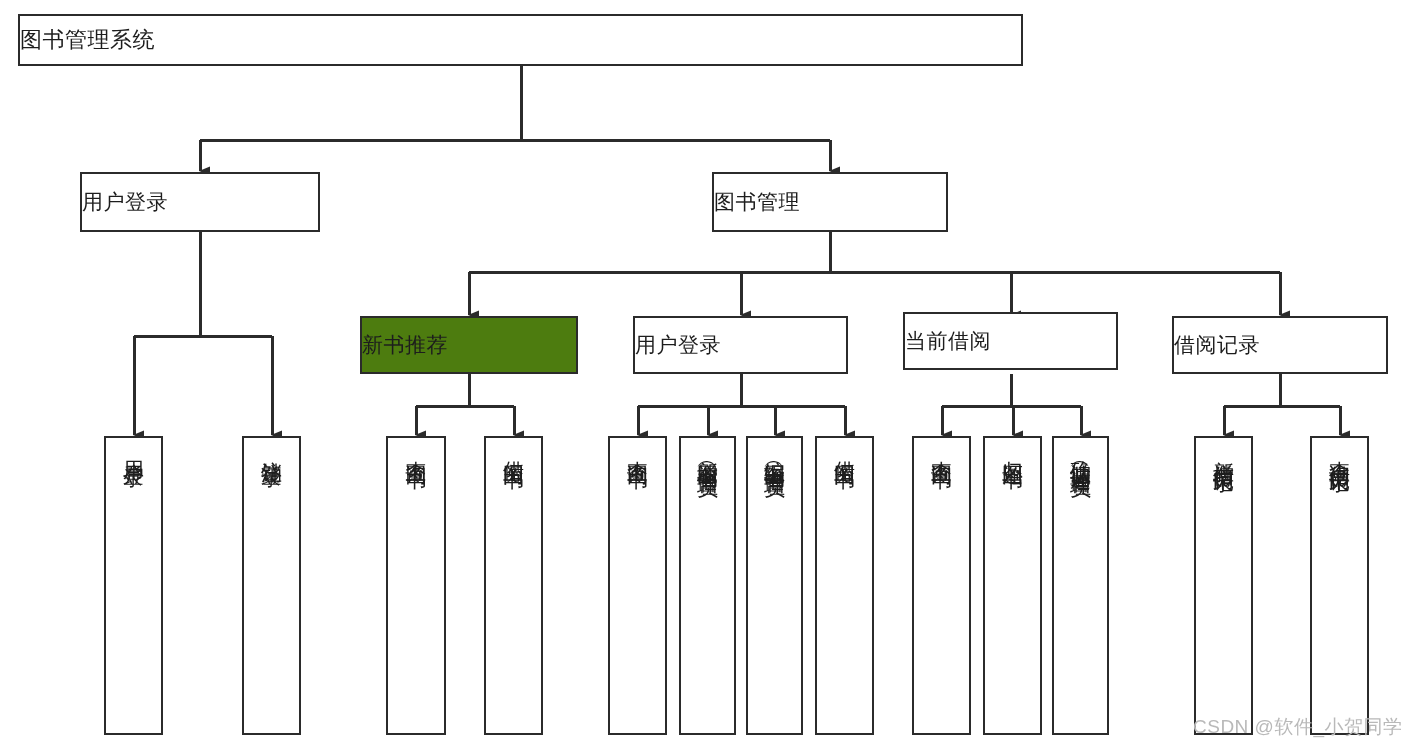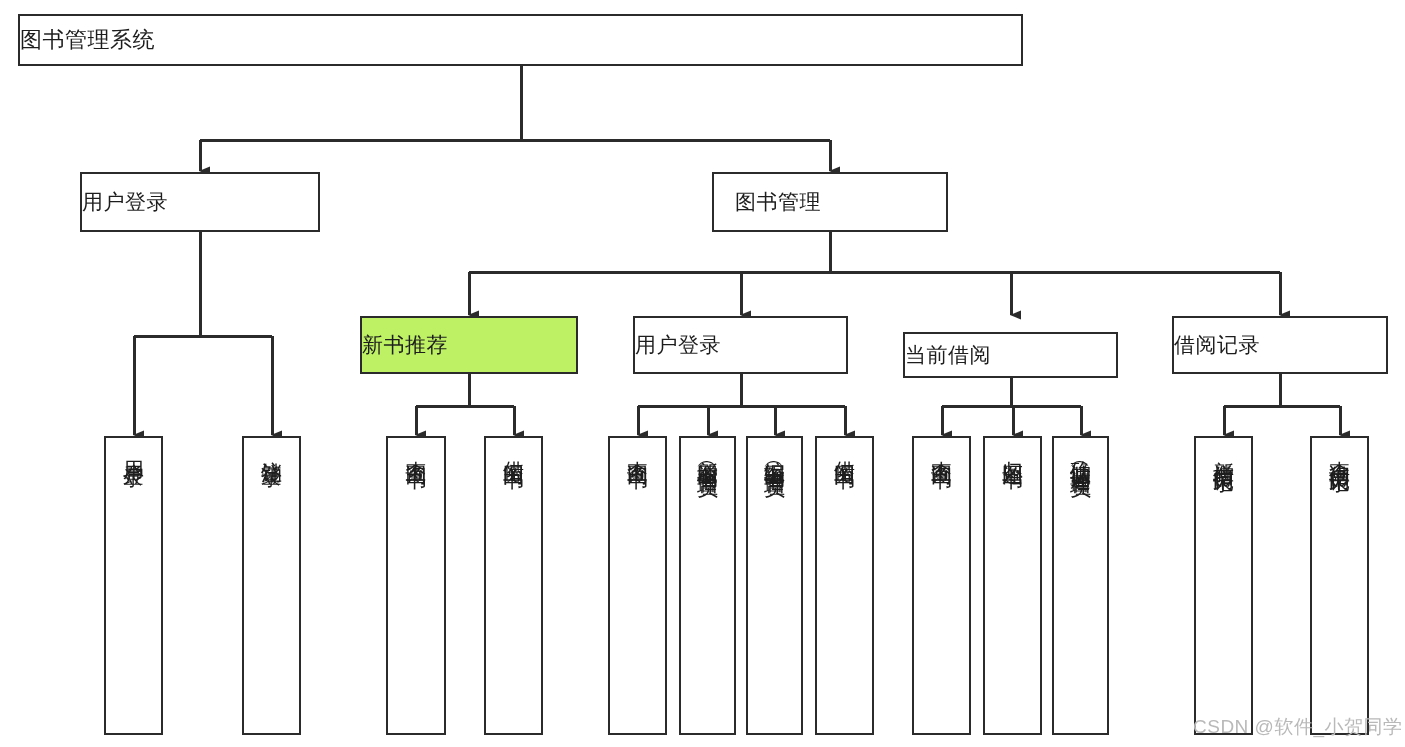--- a/index.html
+++ b/index.html
@@ -118,30 +118,30 @@
       </g>
   </svg>
 
   <div id="nodes-layer">
       <div class="node-box root" style="left: 18px; top: 14px; width: 1005px; height: 52px; border-color: rgb(43, 43, 43); background: rgb(255, 255, 255);">
         <span class="node-label-h" style="color: rgb(29, 29, 29);">图书管理系统</span>
       </div>
       <div class="node-box" style="left: 80px; top: 172px; width: 240px; height: 60px; border-color: rgb(43, 43, 43); background: rgb(255, 255, 255);">
         <span class="node-label-h" style="color: rgb(29, 29, 29);">用户登录</span>
       </div>
-      <div class="node-box" style="left: 712px; top: 172px; width: 236px; height: 60px; border-color: rgb(43, 43, 43); background: rgb(255, 255, 255); padding-left: 21px;">
+      <div class="node-box" style="left: 712px; top: 172px; width: 236px; height: 60px; border-color: rgb(43, 43, 43); background: rgb(255, 255, 255);">
         <span class="node-label-h" style="color: rgb(29, 29, 29);">图书管理</span>
       </div>
-      <div class="node-box" style="left: 360px; top: 316px; width: 218px; height: 58px; border-color: rgb(43, 43, 43); background: #bef264;">
+      <div class="node-box" style="left: 360px; top: 316px; width: 218px; height: 58px; border-color: rgb(43, 43, 43); background: #4d7c0f;">
         <span class="node-label-h" style="color: rgb(29, 29, 29);">新书推荐</span>
       </div>
       <div class="node-box" style="left: 633px; top: 316px; width: 215px; height: 58px; border-color: rgb(43, 43, 43); background: rgb(255, 255, 255);">
         <span class="node-label-h" style="color: rgb(29, 29, 29);">用户登录</span>
       </div>
-      <div class="node-box" style="left: 903px; top: 332px; width: 215px; height: 46px; border-color: rgb(43, 43, 43); background: rgb(255, 255, 255);">
+      <div class="node-box" style="left: 903px; top: 312px; width: 215px; height: 58px; border-color: rgb(43, 43, 43); background: rgb(255, 255, 255);">
         <span class="node-label-h" style="color: rgb(29, 29, 29);">当前借阅</span>
       </div>
       <div class="node-box" style="left: 1172px; top: 316px; width: 216px; height: 58px; border-color: rgb(43, 43, 43); background: rgb(255, 255, 255);">
         <span class="node-label-h" style="color: rgb(29, 29, 29);">借阅记录</span>
       </div>
       <div class="node-box leaf" style="left: 104px; top: 436px; width: 59px; height: 299px; border-color: rgb(43, 43, 43); background: rgb(255, 255, 255);">
         <span class="node-label-v" style="color: rgb(29, 29, 29);">用户登录</span>
       </div>
       <div class="node-box leaf" style="left: 242px; top: 436px; width: 59px; height: 299px; border-color: rgb(43, 43, 43); background: rgb(255, 255, 255);">
         <span class="node-label-v" style="color: rgb(29, 29, 29);">注销登录</span>

